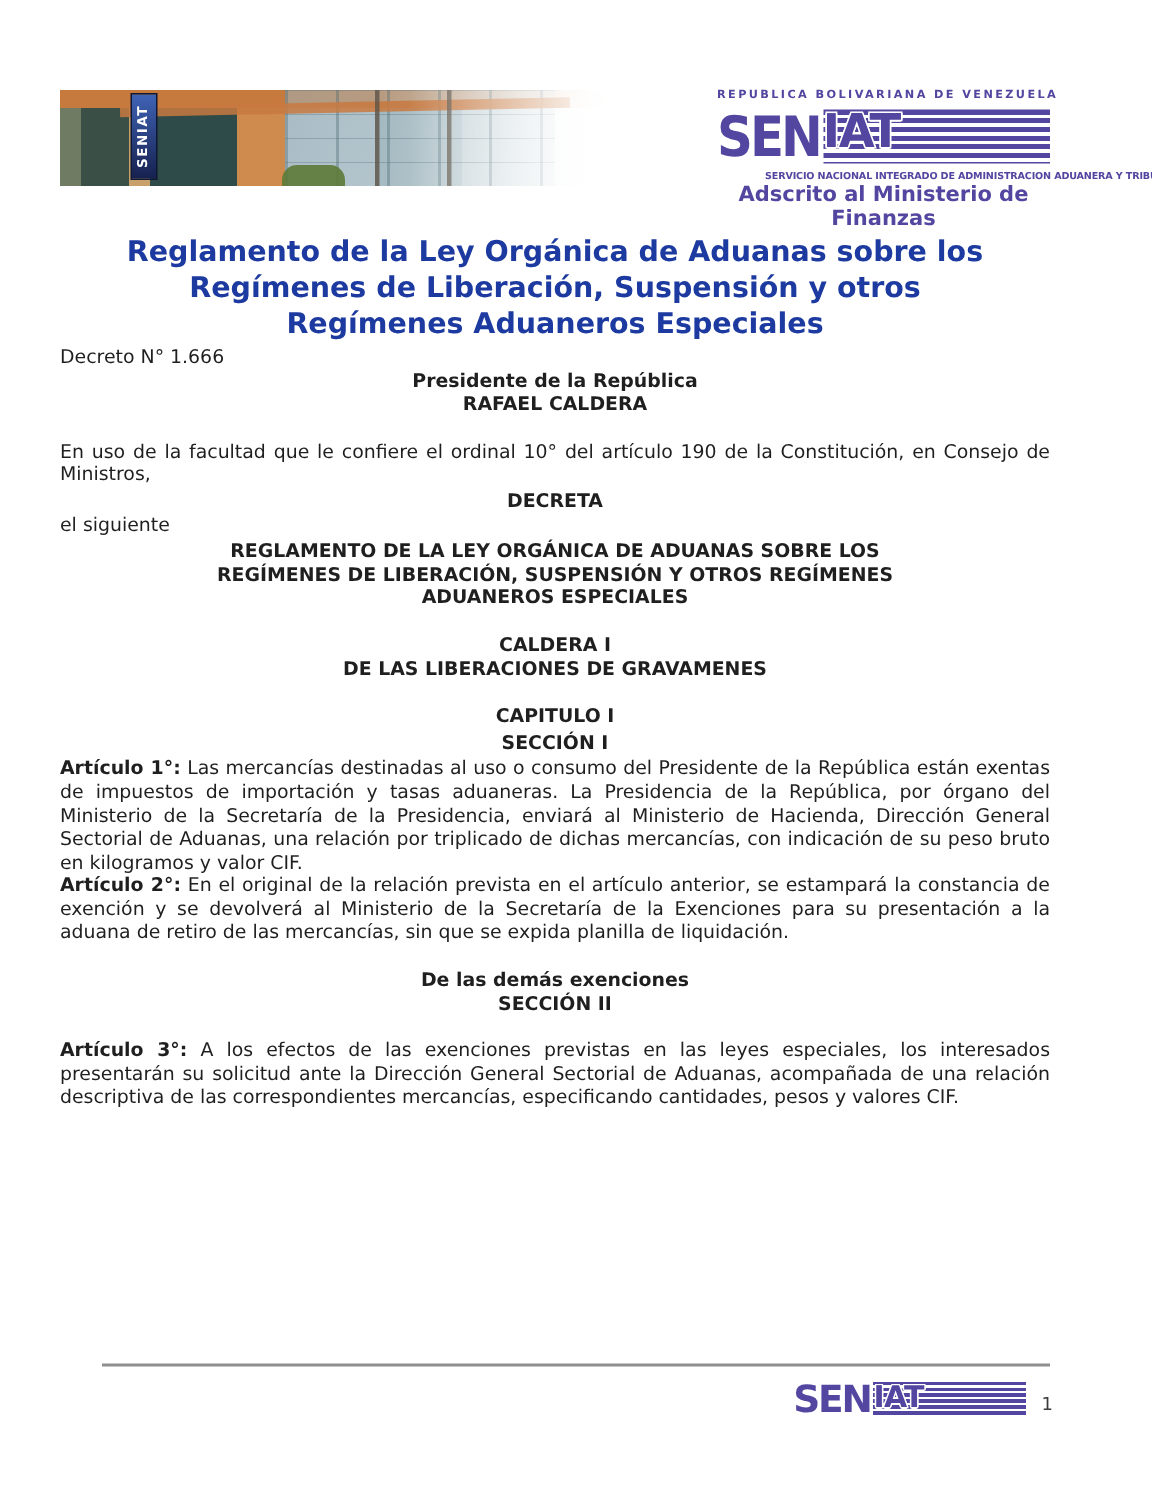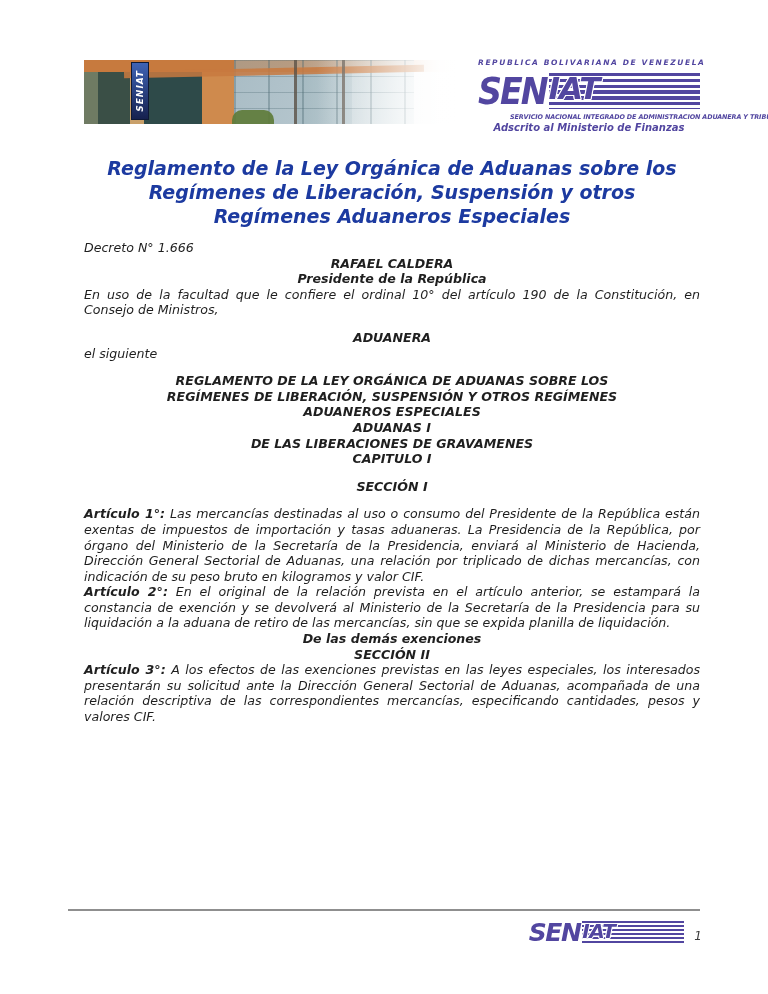--- a/index.html
+++ b/index.html
@@ -6,22 +6,21 @@
   html, body { background: #ffffff; }
   body {
     width: 768px; height: 994px;
     font-family: "DejaVu Sans", "Liberation Sans", sans-serif;
     color: #1f1f1f;
     overflow: hidden;
   }
   .page {
     position: relative;
     width: 768px; height: 994px;
-    padding: 58px 68px 0 84px;
-    font-style: italic;
+    padding: 58px 68px 0 40px;
   }
 
   
   .header-row {
     display: flex;
     justify-content: space-between;
     align-items: flex-start;
     height: 74px;
   }
   .photo {
@@ -91,32 +90,32 @@
     letter-spacing: -1px;
     -webkit-text-stroke: 2px #ffffff;
     paint-order: stroke fill;
     text-shadow: -1px 0 #fff, 1px 0 #fff, 0 -1px #fff, 0 1px #fff;
   }
   .service-line {
     color: #5246a0; font-size: 6.4px; font-weight: bold;
     letter-spacing: -0.1px; white-space: nowrap; margin-top: 2px; margin-left: 32px;
   }
   .adscription-line {
-    color: #5246a0; font-size: 10px; font-weight: bold; margin-top: 1px;
+    color: #5246a0; font-size: 14px; font-weight: bold; margin-top: 1px;
   }
 
   
   .doc-title {
     margin: 24px auto 0 auto; max-width: 590px;
     text-align: center;
     color: #1c3aa0; font-size: 19px; font-weight: bold; line-height: 24px;
   }
   .doc { font-size: 12.6px; line-height: 15.6px; }
-  .mt-sm { margin-top: 12px; }
-  .mt-md { margin-top: 0; }
+  .mt-sm { margin-top: 2px; }
+  .mt-md { margin-top: 16px; }
   .center { text-align: center; font-weight: bold; }
   .just { text-align: justify; }
   .block { display: block; }
   .heading-narrow { max-width: 480px; margin-left: auto; margin-right: auto; }
 
   
   .footer-rule {
     position: absolute; left: 68px; right: 68px; top: 909px;
     border: 0; border-top: 2px solid #8f8f8f;
   }
@@ -173,46 +172,46 @@
       <div class="adscription-line">Adscrito al Ministerio de Finanzas</div>
     </div>
   </div>
 
   <h1 class="doc-title">Reglamento de la Ley Orgánica de Aduanas sobre los Regímenes de Liberación, Suspensión y otros Regímenes Aduaneros Especiales</h1>
 
   <div class="doc">
 
     <p class="mt-sm">Decreto N° 1.666</p>
 
+    <p class="center">Presidente de la República</p>
     <p class="center">RAFAEL CALDERA</p>
-    <p class="center">Presidente de la República</p>
 
     <p class="just mt-md">En uso de la facultad que le confiere el ordinal 10° del artículo 190 de la Constitución, en Consejo de Ministros,</p>
 
-    <p class="center mt-sm">ADUANERA</p>
+    <p class="center mt-sm">DECRETA</p>
     <p>el siguiente</p>
 
     <p class="center mt-sm heading-narrow">REGLAMENTO DE LA LEY ORGÁNICA DE ADUANAS SOBRE LOS REGÍMENES DE LIBERACIÓN, SUSPENSIÓN Y OTROS REGÍMENES ADUANEROS ESPECIALES</p>
 
     <div class="mt-md">
-      <p class="center">ADUANAS I</p>
+      <p class="center">CALDERA I</p>
       <p class="center">DE LAS LIBERACIONES DE GRAVAMENES</p>
     </div>
 
     <div class="mt-md">
       <p class="center">CAPITULO I</p>
     </div>
 
     <div class="mt-sm">
       <p class="center">SECCIÓN I</p>
     </div>
 
     <p class="just mt-sm"><strong>Artículo 1°:</strong> <span>Las mercancías destinadas al uso o consumo del Presidente de la República están exentas de impuestos de importación y tasas aduaneras. La Presidencia de la República, por órgano del Ministerio de la Secretaría de la Presidencia, enviará al Ministerio de Hacienda, Dirección General Sectorial de Aduanas, una relación por triplicado de dichas mercancías, con indicación de su peso bruto en kilogramos y valor CIF.</span></p>
 
-    <p class="just"><strong>Artículo 2°:</strong> <span>En el original de la relación prevista en el artículo anterior, se estampará la constancia de exención y se devolverá al Ministerio de la Secretaría de la Presidencia para su liquidación a la aduana de retiro de las mercancías, sin que se expida planilla de liquidación.</span>
+    <p class="just"><strong>Artículo 2°:</strong> <span>En el original de la relación prevista en el artículo anterior, se estampará la constancia de exención y se devolverá al Ministerio de la Secretaría de la Exenciones para su presentación a la aduana de retiro de las mercancías, sin que se expida planilla de liquidación.</span>
     </p>
 
     <div class="mt-md">
       <p class="center">De las demás exenciones</p>
       <p class="center">SECCIÓN II</p>
     </div>
 
     <p class="just mt-md"><strong>Artículo 3°:</strong> <span>A los efectos de las exenciones previstas en las leyes especiales, los interesados presentarán su solicitud ante la Dirección General Sectorial de Aduanas, acompañada de una relación descriptiva de las correspondientes mercancías, especificando cantidades, pesos y valores CIF.</span></p>
 
   </div>

